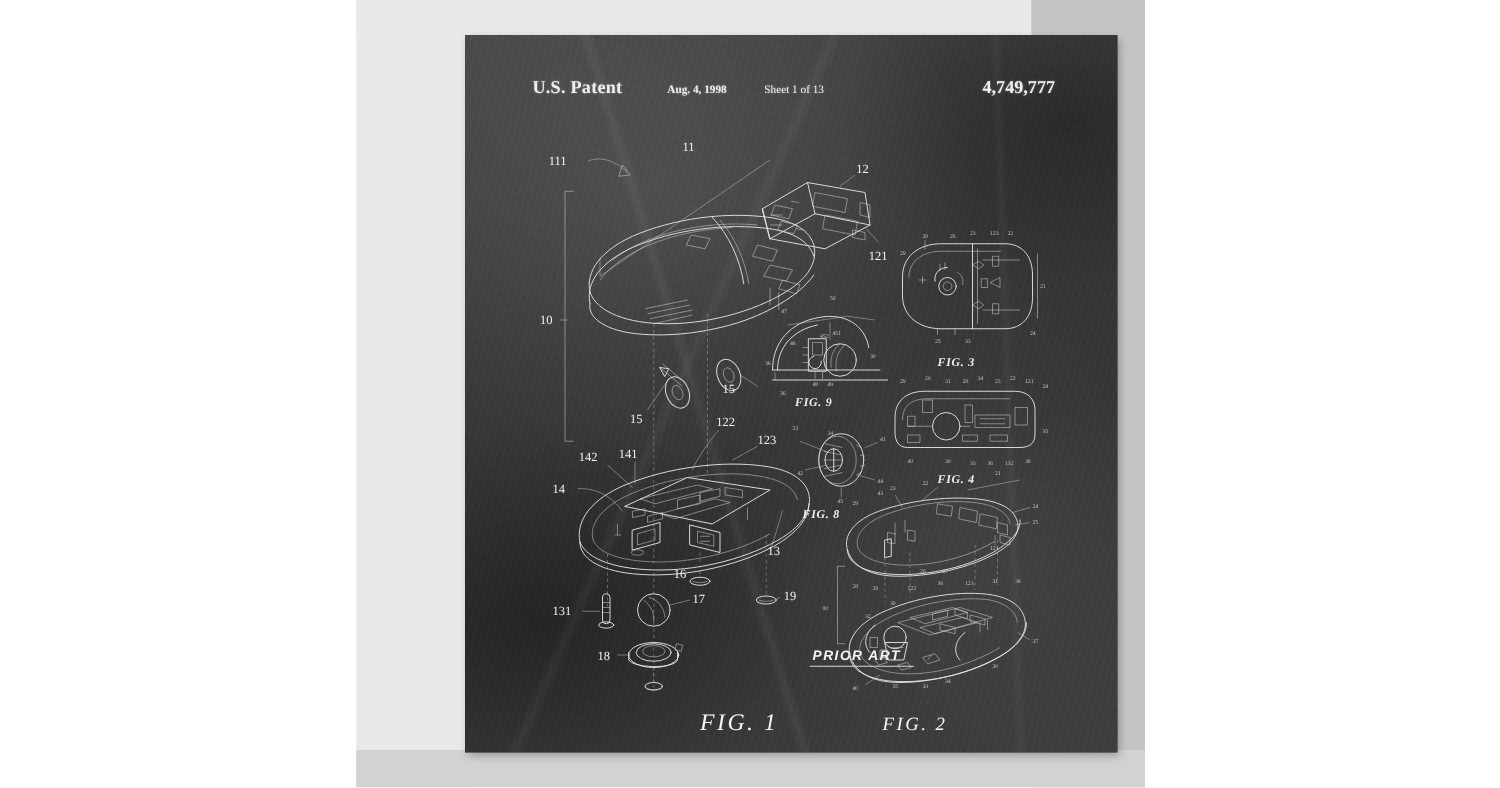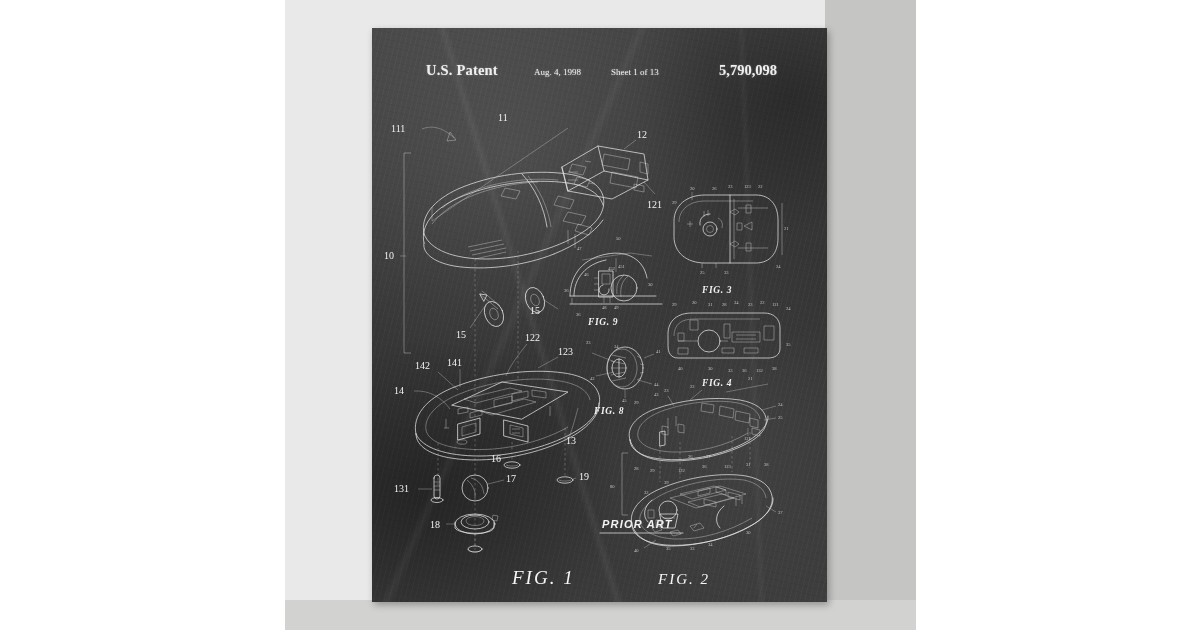--- a/index.html
+++ b/index.html
@@ -42,21 +42,21 @@
     position: absolute;
     left: 285px; top: 600px; width: 631px; height: 30px;
     background: #d2d2d0;
   }
 
   
   #poster {
     position: absolute;
     left: 372px;
     top: 28px;
-    width: 455px;
+    width: 522px;
     height: 574px;
     background-color: #3a3a3a;
     overflow: hidden;
     box-shadow: 2px 3px 7px rgba(0,0,0,0.30);
   }
   
   #poster::before {
     content: "";
     position: absolute; inset: 0;
     background:
@@ -96,21 +96,21 @@
     padding: 0 50px 0 54px;
     text-shadow: 0 0 2px rgba(255,255,255,0.35);
   }
   #patent-header .ph-title {
     font-weight: bold;
     font-size: 14.5px;
     letter-spacing: 0.2px;
     white-space: nowrap;
   }
   #patent-header .ph-date {
-    font-weight: normal;
+    font-weight: bold;
     font-size: 9px;
     margin-left: 36px;
     white-space: nowrap;
   }
   #patent-header .ph-sheet {
     font-weight: normal;
     font-size: 9px;
     margin-left: 30px;
     white-space: nowrap;
   }
@@ -118,21 +118,21 @@
     font-weight: bold;
     font-size: 14.5px;
     margin-left: auto;
     white-space: nowrap;
   }
 
   
   #drawing {
     position: absolute;
     left: 0; top: 0;
-    width: 455px; height: 574px;
+    width: 455px; height: 574px; padding-left: 48px;
   }
   #drawing svg { display: block; }
 
   .chalk { 
     stroke: #e6e6e6; 
     fill: none; 
     stroke-width: 0.8;
     stroke-linecap: round;
     stroke-linejoin: round;
     opacity: 0.92;
@@ -201,21 +201,21 @@
   <div id="mat-right"></div>
   <div id="mat-bottom"></div>
 
   <div id="poster">
     <div id="poster-inner">
 
       <div id="patent-header">
         <span class="ph-title">U.S. Patent</span>
         <span class="ph-date">Aug. 4, 1998</span>
         <span class="ph-sheet">Sheet 1 of 13</span>
-        <span class="ph-number">5,790,098</span>
+        <span class="ph-number">4,749,777</span>
       </div>
 
       <div id="drawing">
       <svg width="455" height="574" viewBox="0 0 455 574" xmlns="http://www.w3.org/2000/svg">
 
         <g>
 
           <g>
             <path class="chalk" d="M52 206 C48 188 62 172 86 161 C118 147 160 141 196 146 C216 149 228 157 231 168
                                     C234 180 228 192 214 202 C190 219 150 231 114 231 C82 231 58 222 52 206 Z"></path>

